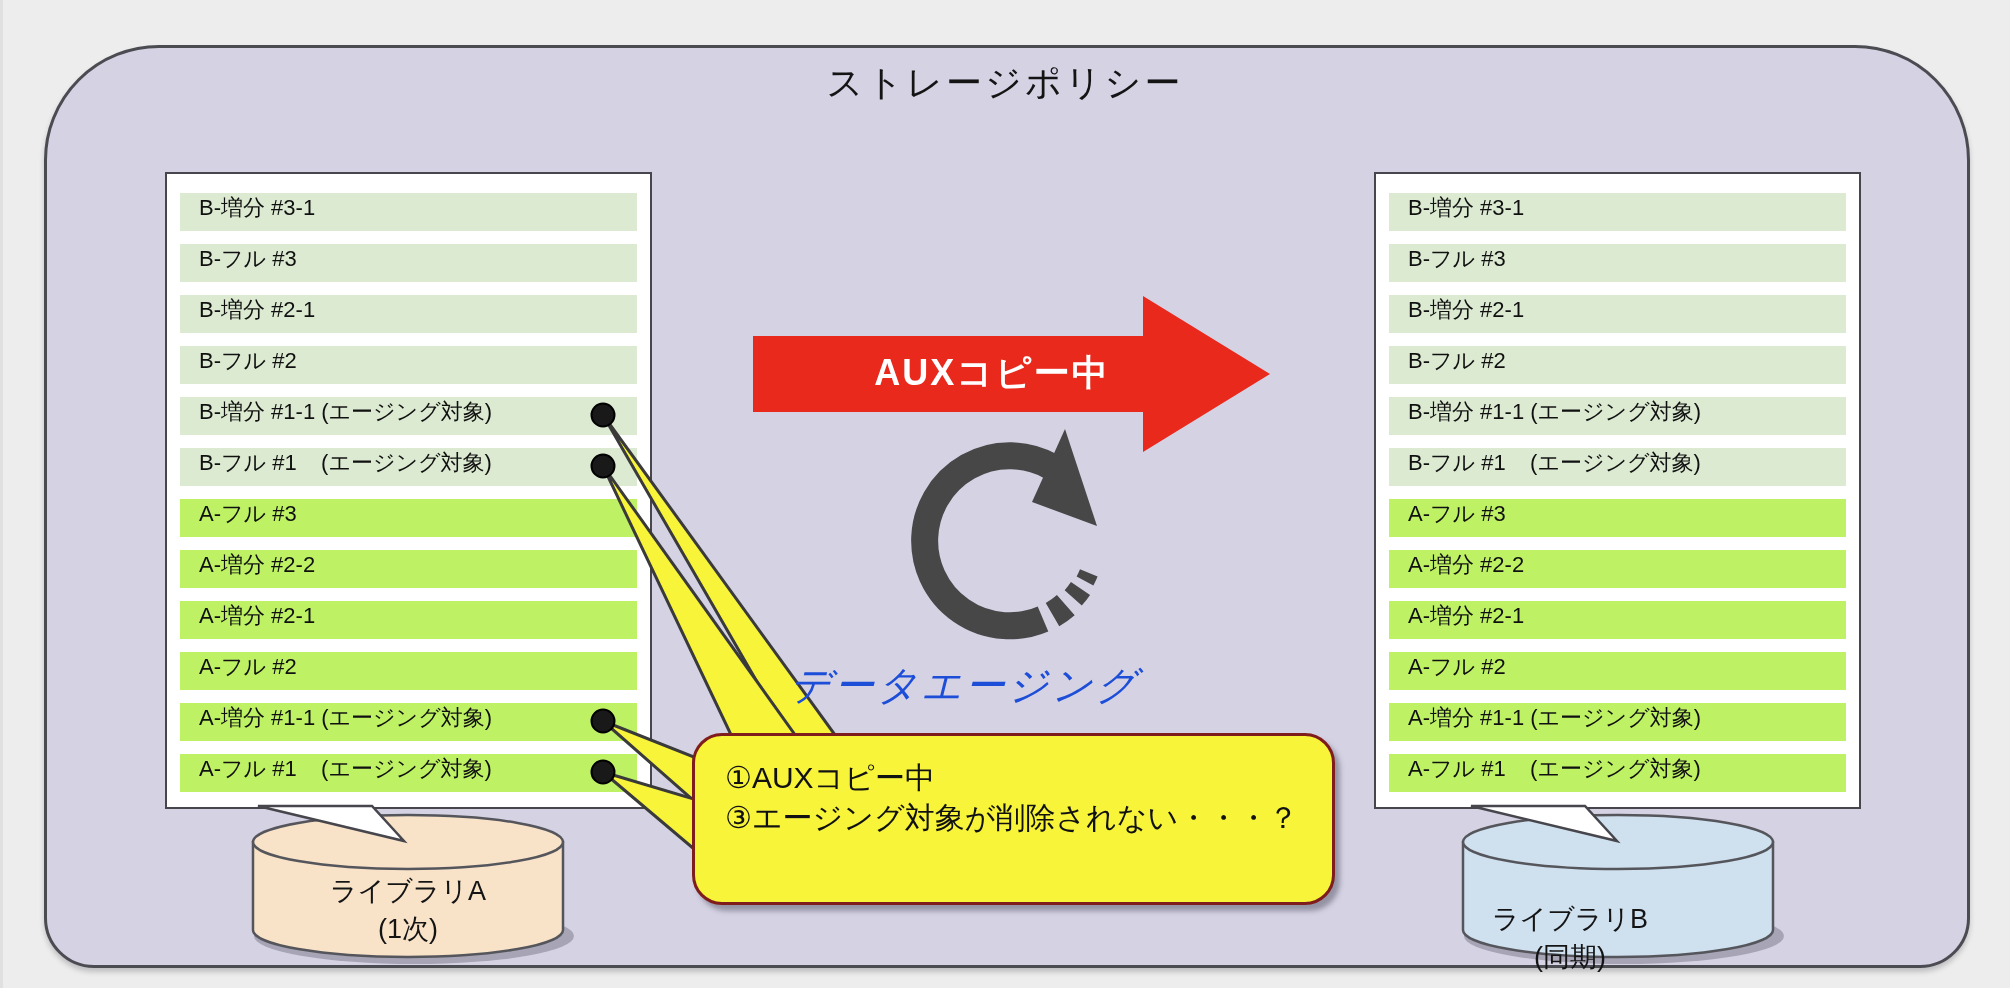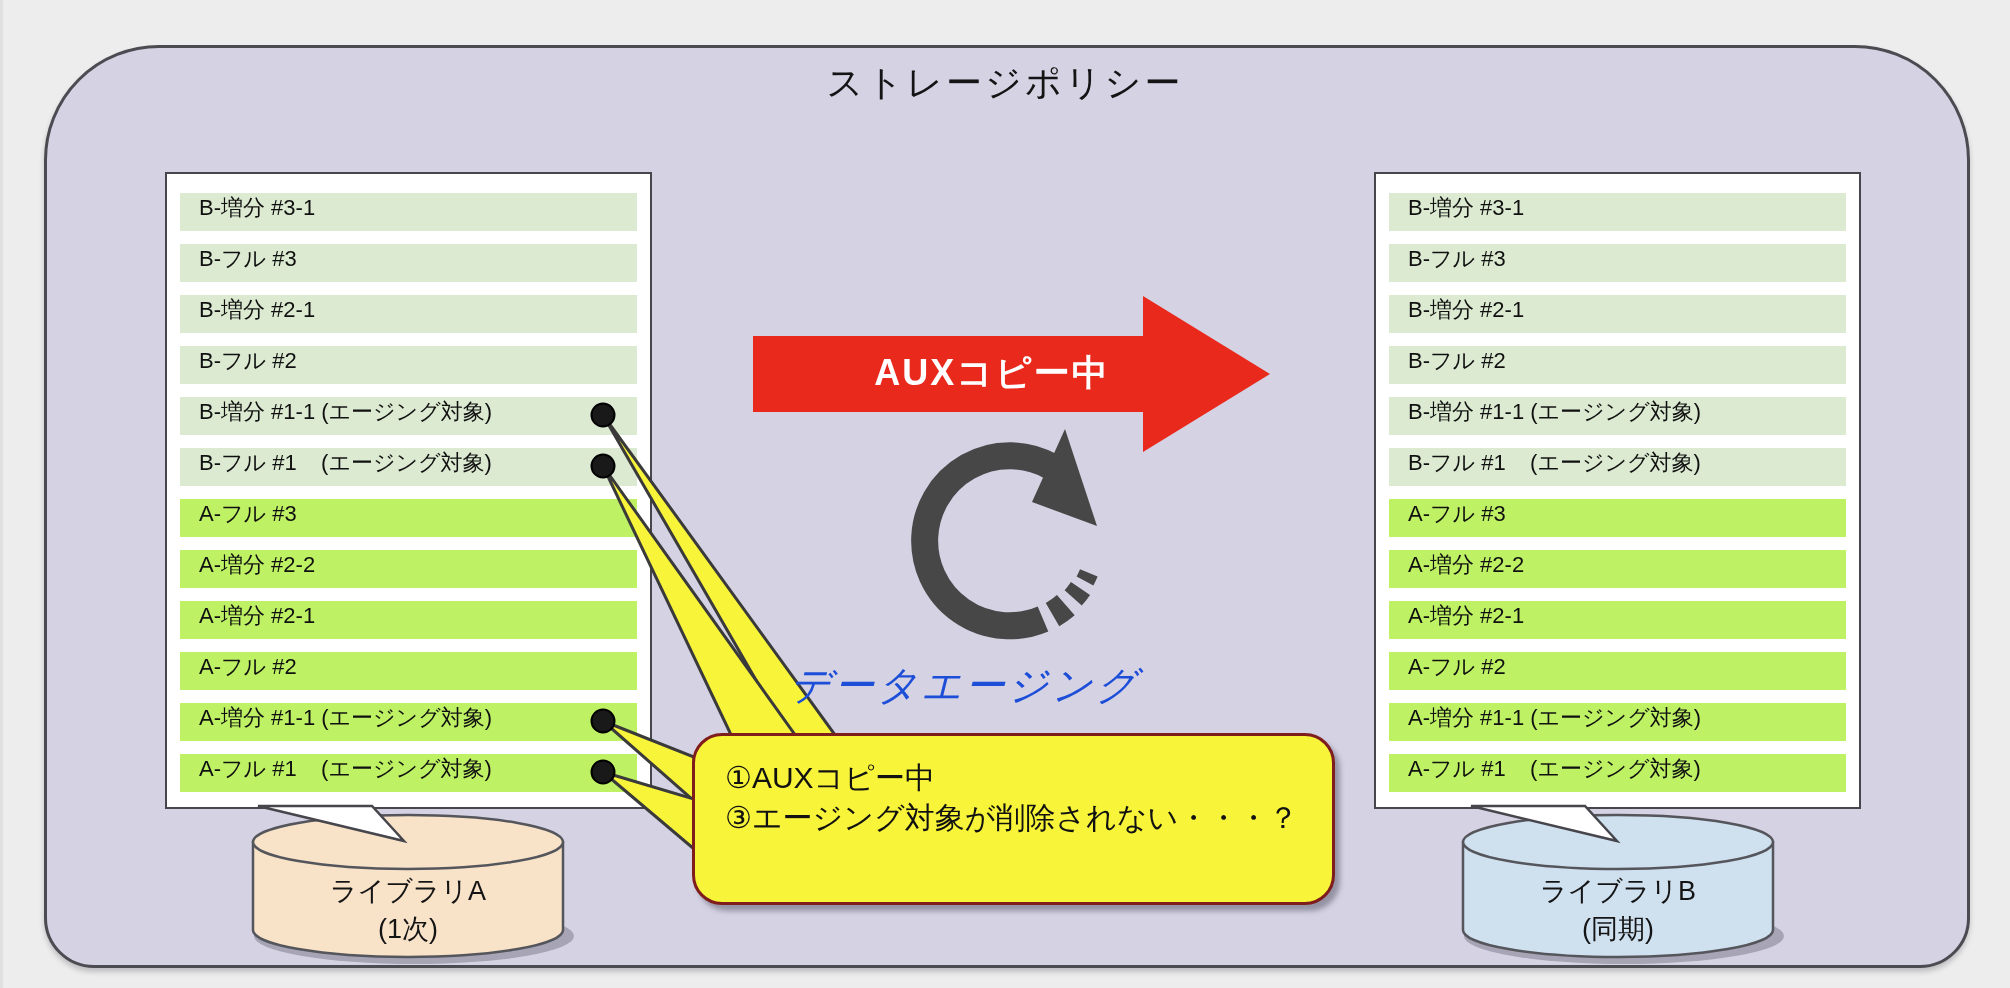--- a/index.html
+++ b/index.html
@@ -53,21 +53,21 @@
     background:#f8f43a; border:3px solid #7f1d1d; box-sizing:border-box;
     border-radius:30px; padding:22px 0 0 30px; z-index:4;
     box-shadow:5px 6px 5px rgba(105,105,120,0.6);
   }
   .callout div{font-size:30px; line-height:40px; color:#111;}
   .lib-label{
     position:absolute; top:872px; width:310px; text-align:center;
     font-size:27px; line-height:38px; color:#141414; z-index:4;
   }
   .lib-label.a{left:253px;}
-  .lib-label.b{left:1463px;}
+  .lib-label.b{left:1415px;margin-top:28px;}
 </style>
 </head>
 <body>
 
 <div id="stage">
   <div class="edge-line"></div>
 
   <div class="policy-panel"></div>
 
   <div class="policy-title">ストレージポリシー</div>

